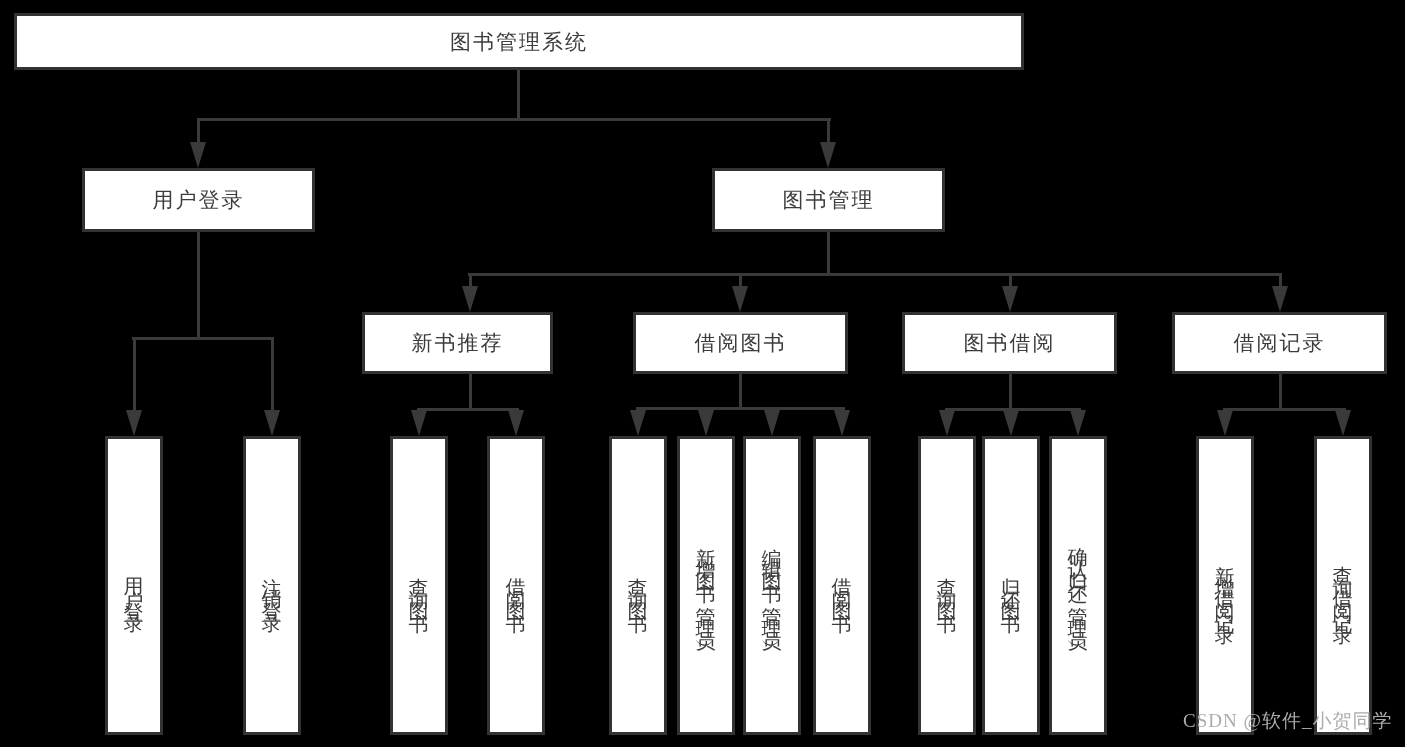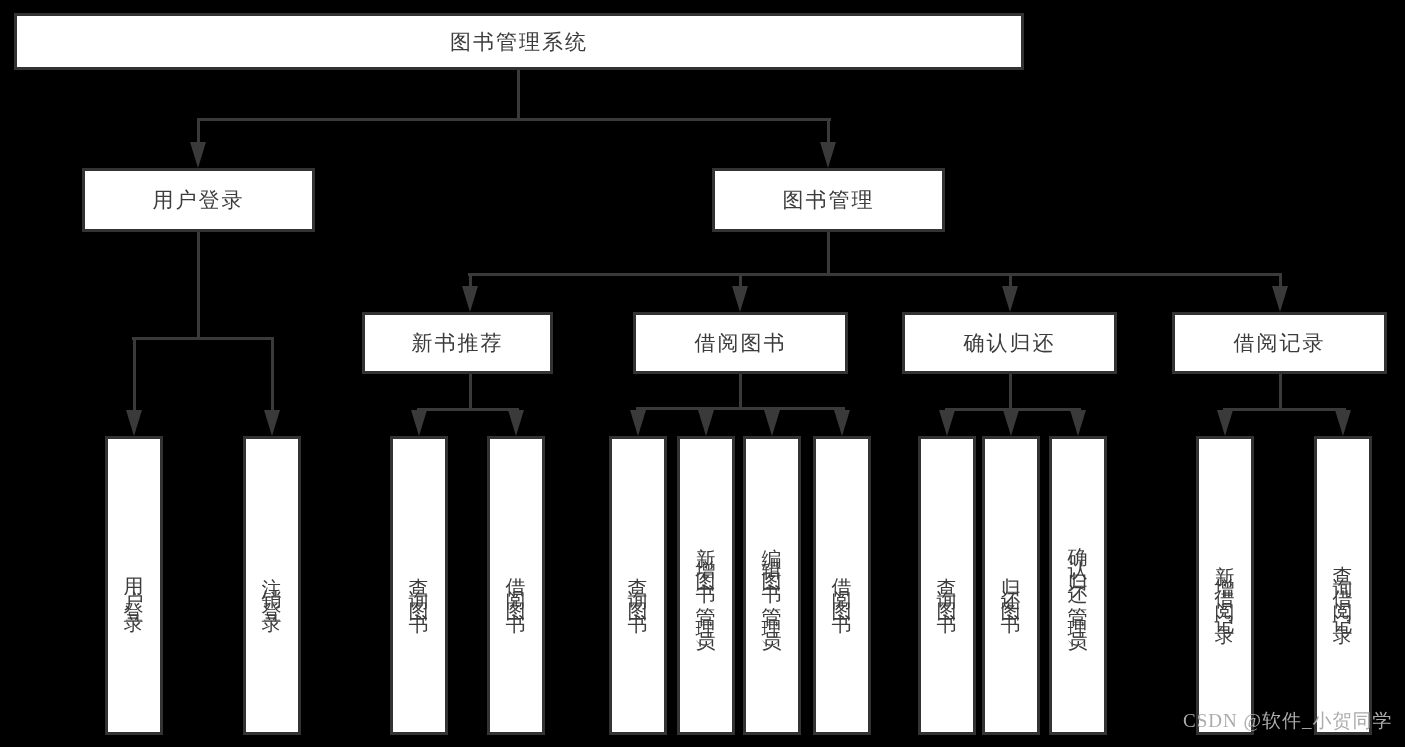--- a/index.html
+++ b/index.html
@@ -93,21 +93,21 @@
   <div class="line" style="left:1279px;top:273px;width:3px;height:18px;"></div>
   <div class="arrow" style="left:1272px;top:286px;"></div>
 
   <div class="box hbox n-l3-1">
     <span>新书推荐</span>
   </div>
   <div class="box hbox n-l3-2">
     <span>借阅图书</span>
   </div>
   <div class="box hbox n-l3-3">
-    <span>确认归还</span>
+    <span>图书借阅</span>
   </div>
   <div class="box hbox n-l3-4">
     <span>借阅记录</span>
   </div>
 
   <div class="line" style="left:469px;top:374px;width:3px;height:37px;"></div>
   <div class="line" style="left:417px;top:408px;width:102px;height:3px;"></div>
   <div class="line" style="left:418px;top:408px;width:3px;height:6px;"></div>
   <div class="arrow" style="left:411px;top:410px;"></div>
   <div class="line" style="left:515px;top:408px;width:3px;height:6px;"></div>

